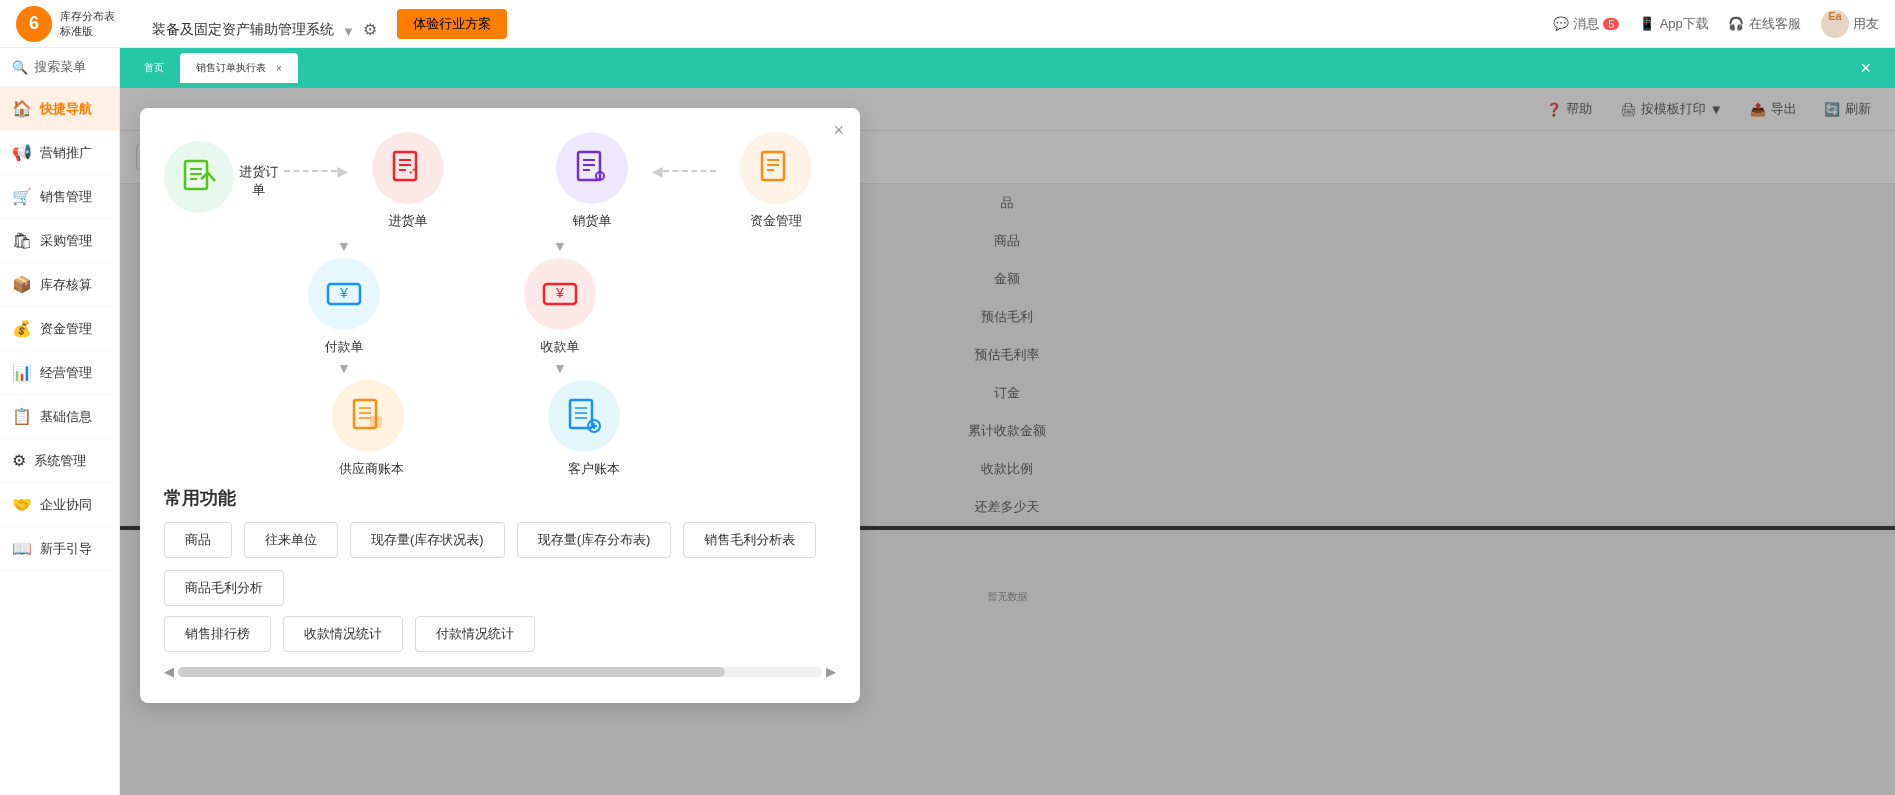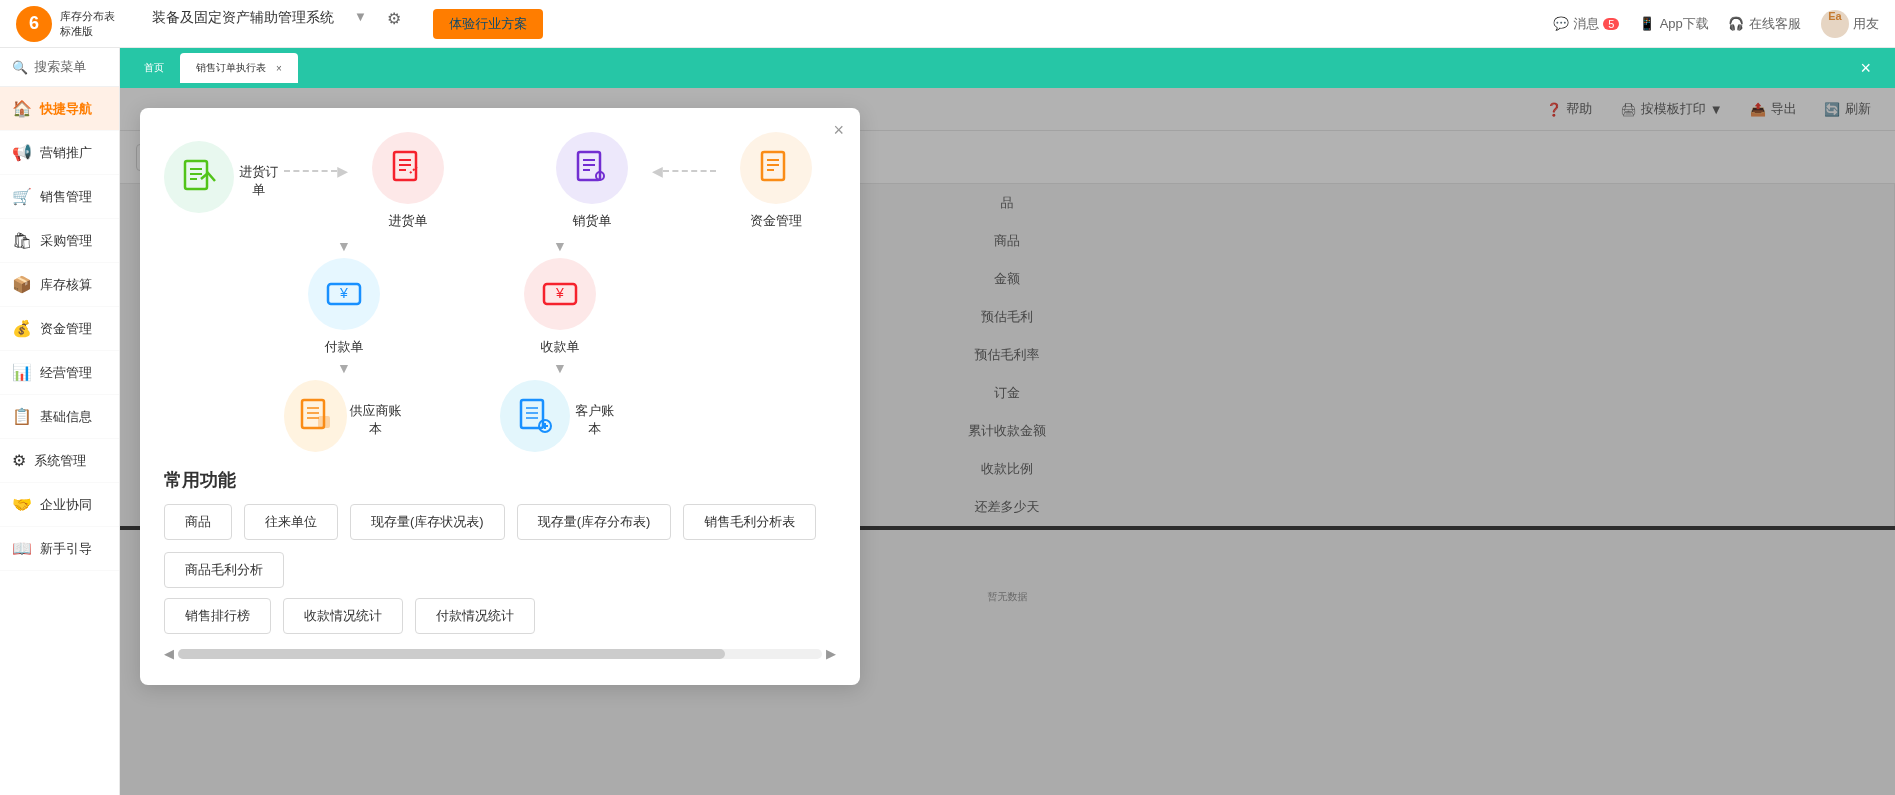--- a/index.html
+++ b/index.html
@@ -31,31 +31,31 @@
       align-items: center;
       justify-content: center;
       color: white;
       font-size: 18px;
       font-weight: bold;
     }
     .logo-text { font-size: 11px; color: #333; line-height: 1.3; }
 
     .system-title {
       display: flex;
-      align-items: flex-start;
-      gap: 20px;
+      align-items: flex-end;
+      gap: 8px;
       flex: 1;
       margin-left: 16px;
     }
     .system-title-text { font-size: 14px; color: #333; }
     .system-dropdown { color: #999; cursor: pointer; }
     .settings-icon { color: #666; cursor: pointer; font-size: 16px; }
     .trial-btn {
       background: #ff7d00;
-      color: #0c4a6e;
+      color: #000000;
       border: none;
       padding: 6px 16px;
       border-radius: 4px;
       cursor: pointer;
       font-size: 13px;
       margin-left: 12px;
     }
 
     .header-right {
       display: flex;
@@ -620,34 +620,34 @@
             <div style="flex:1;"></div>
             <div style="width:120px; display:flex; flex-direction:column; align-items:center;">
               <span style="color:#aaa; font-size:14px;">▼</span>
             </div>
             <div style="flex:1;"></div>
             <div style="width:120px;"></div>
           </div>
 
           <div style="display: flex; justify-content: space-around; margin-bottom: 8px;">
             <div style="width:120px;"></div>
-            <div style="display:flex; flex-direction:row; align-items:center; width:120px;">
+            <div style="display:flex; flex-direction:column; align-items:flex-end; width:120px;">
               <div class="flow-node node-supplier">
                 <svg width="36" height="36" viewBox="0 0 36 36">
                     <rect x="4" y="2" width="22" height="28" rx="2" fill="none" stroke="#fa8c16" stroke-width="2.5"></rect>
                     <line x1="9" y1="10" x2="21" y2="10" stroke="#fa8c16" stroke-width="1.5"></line>
                     <line x1="9" y1="15" x2="21" y2="15" stroke="#fa8c16" stroke-width="1.5"></line>
                     <line x1="9" y1="20" x2="21" y2="20" stroke="#fa8c16" stroke-width="1.5"></line>
                     <rect x="20" y="18" width="12" height="12" rx="2" fill="#fa8c16" opacity="0.3"></rect>
                   </svg>
               </div>
               <span class="flow-label">供应商账本</span>
             </div>
             <div style="flex:1;"></div>
-            <div style="display:flex; flex-direction:row; align-items:center; width:120px;">
+            <div style="display:flex; flex-direction:column; align-items:flex-end; width:120px;">
               <div class="flow-node node-customer">
                 <svg width="36" height="36" viewBox="0 0 36 36">
                     <rect x="4" y="2" width="22" height="28" rx="2" fill="none" stroke="#1890ff" stroke-width="2.5"></rect>
                     <line x1="9" y1="10" x2="21" y2="10" stroke="#1890ff" stroke-width="1.5"></line>
                     <line x1="9" y1="15" x2="21" y2="15" stroke="#1890ff" stroke-width="1.5"></line>
                     <line x1="9" y1="20" x2="21" y2="20" stroke="#1890ff" stroke-width="1.5"></line>
                     <circle cx="28" cy="28" r="6" fill="none" stroke="#1890ff" stroke-width="2"></circle>
                     <line x1="25" y1="28" x2="31" y2="28" stroke="#1890ff" stroke-width="2"></line>
                     <line x1="28" y1="25" x2="28" y2="31" stroke="#1890ff" stroke-width="2"></line>
                   </svg>

